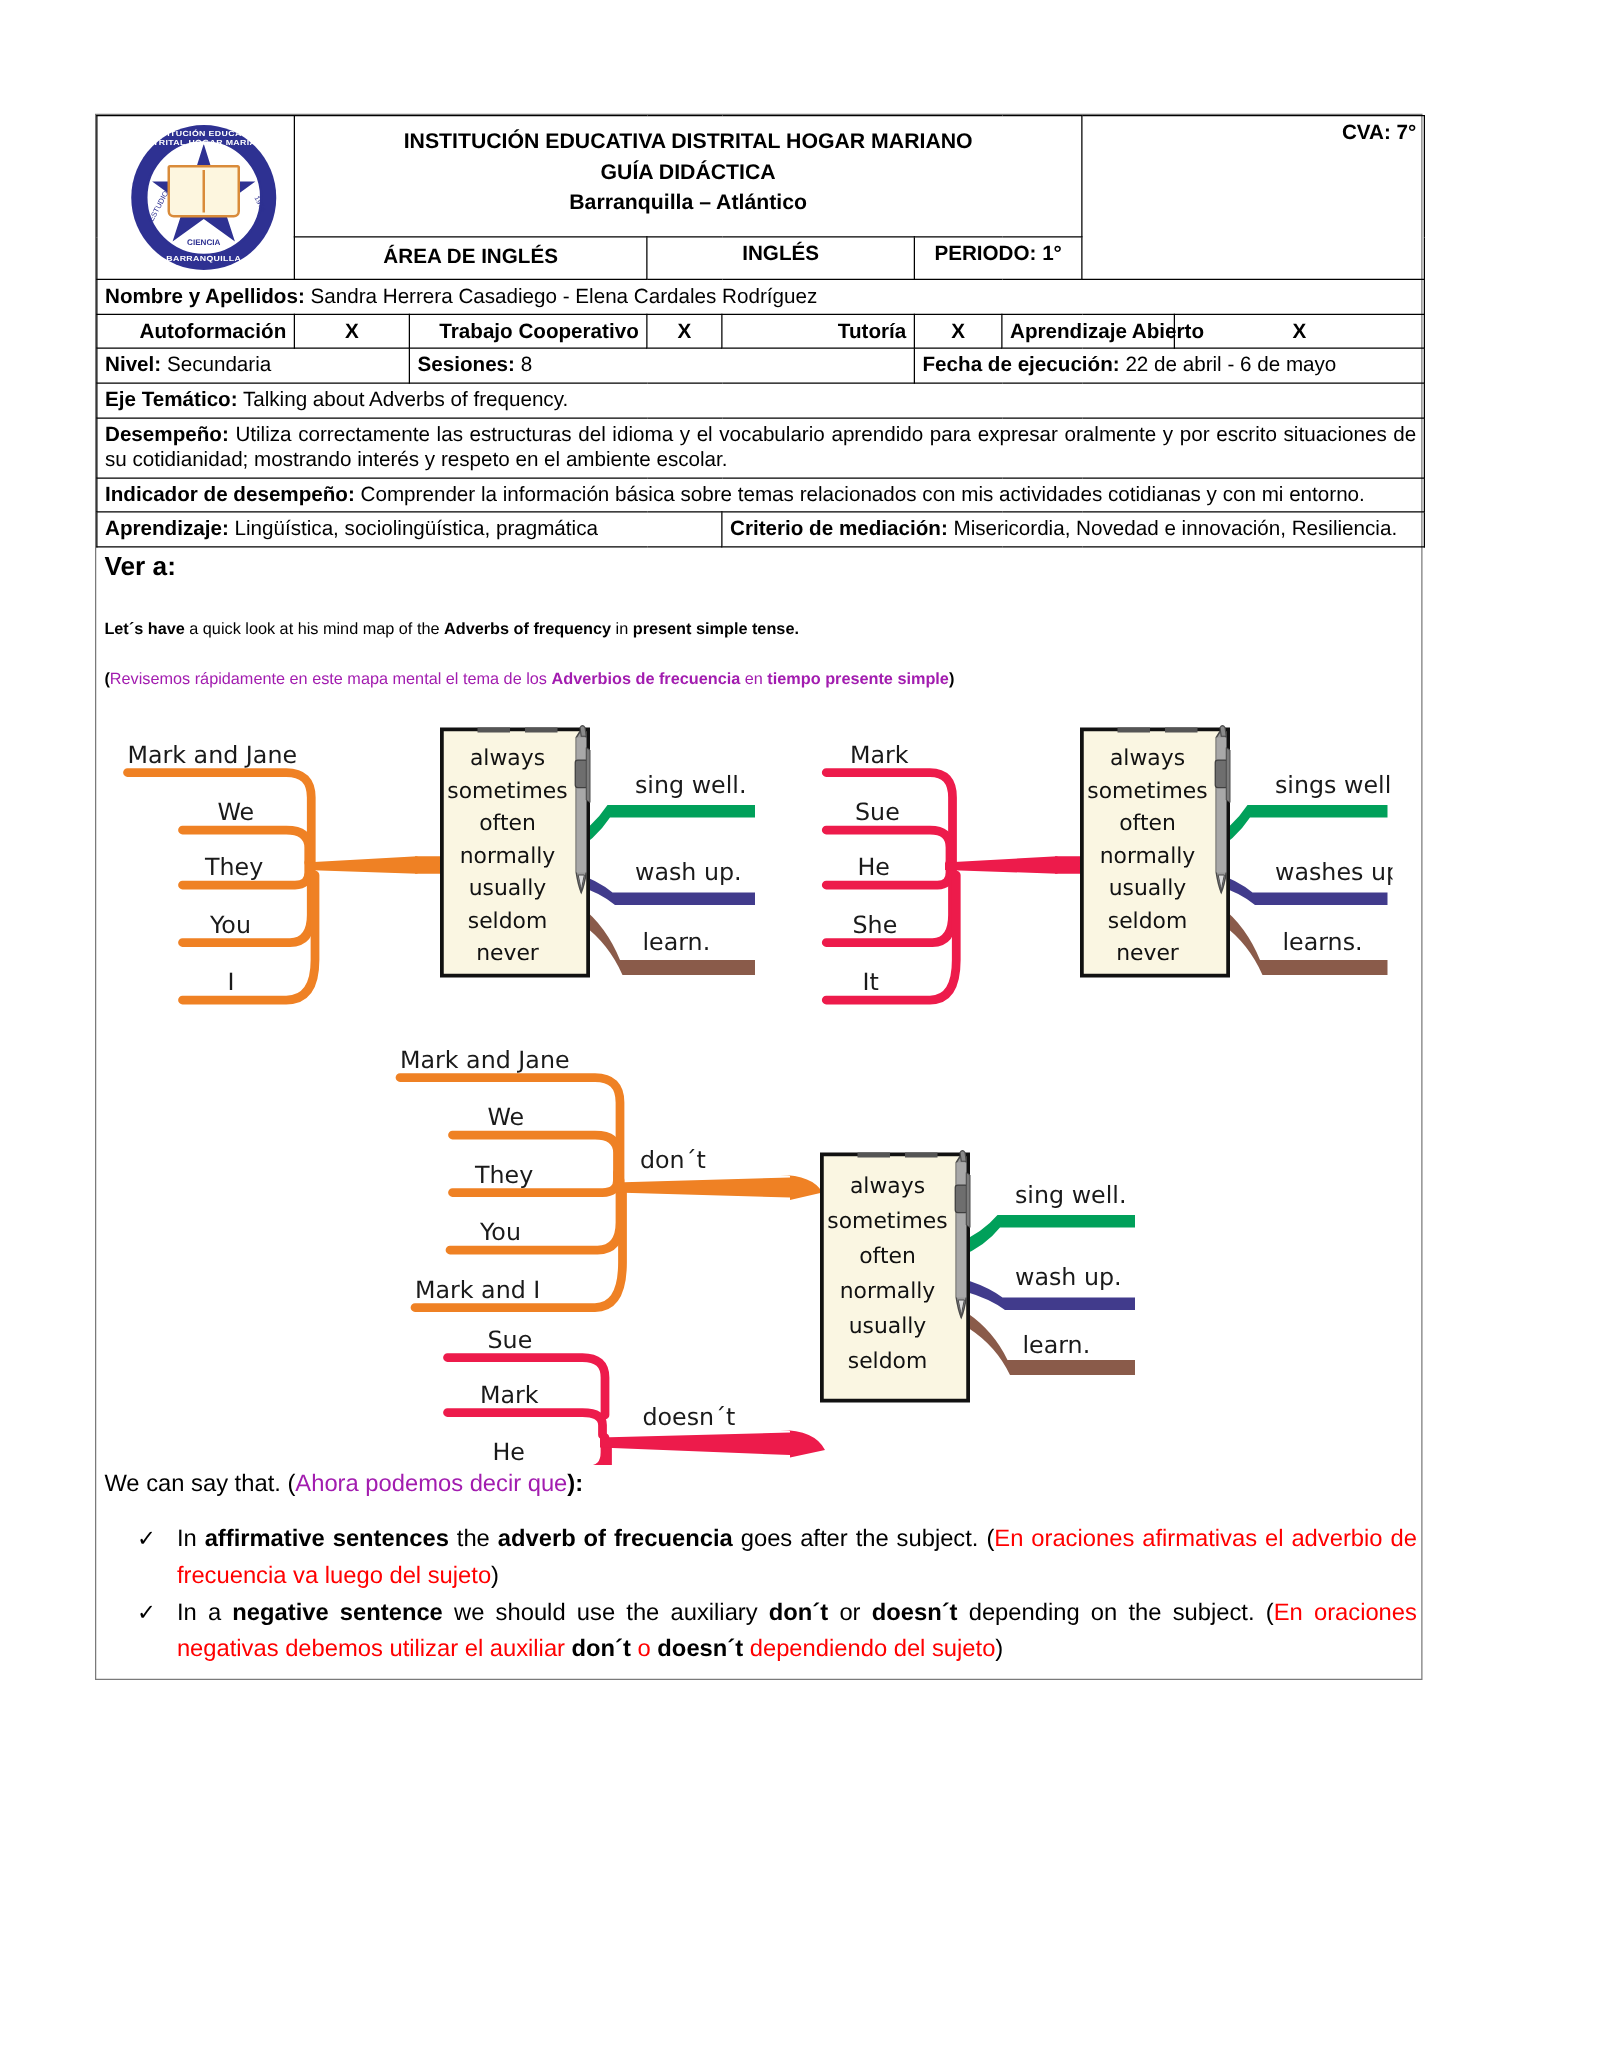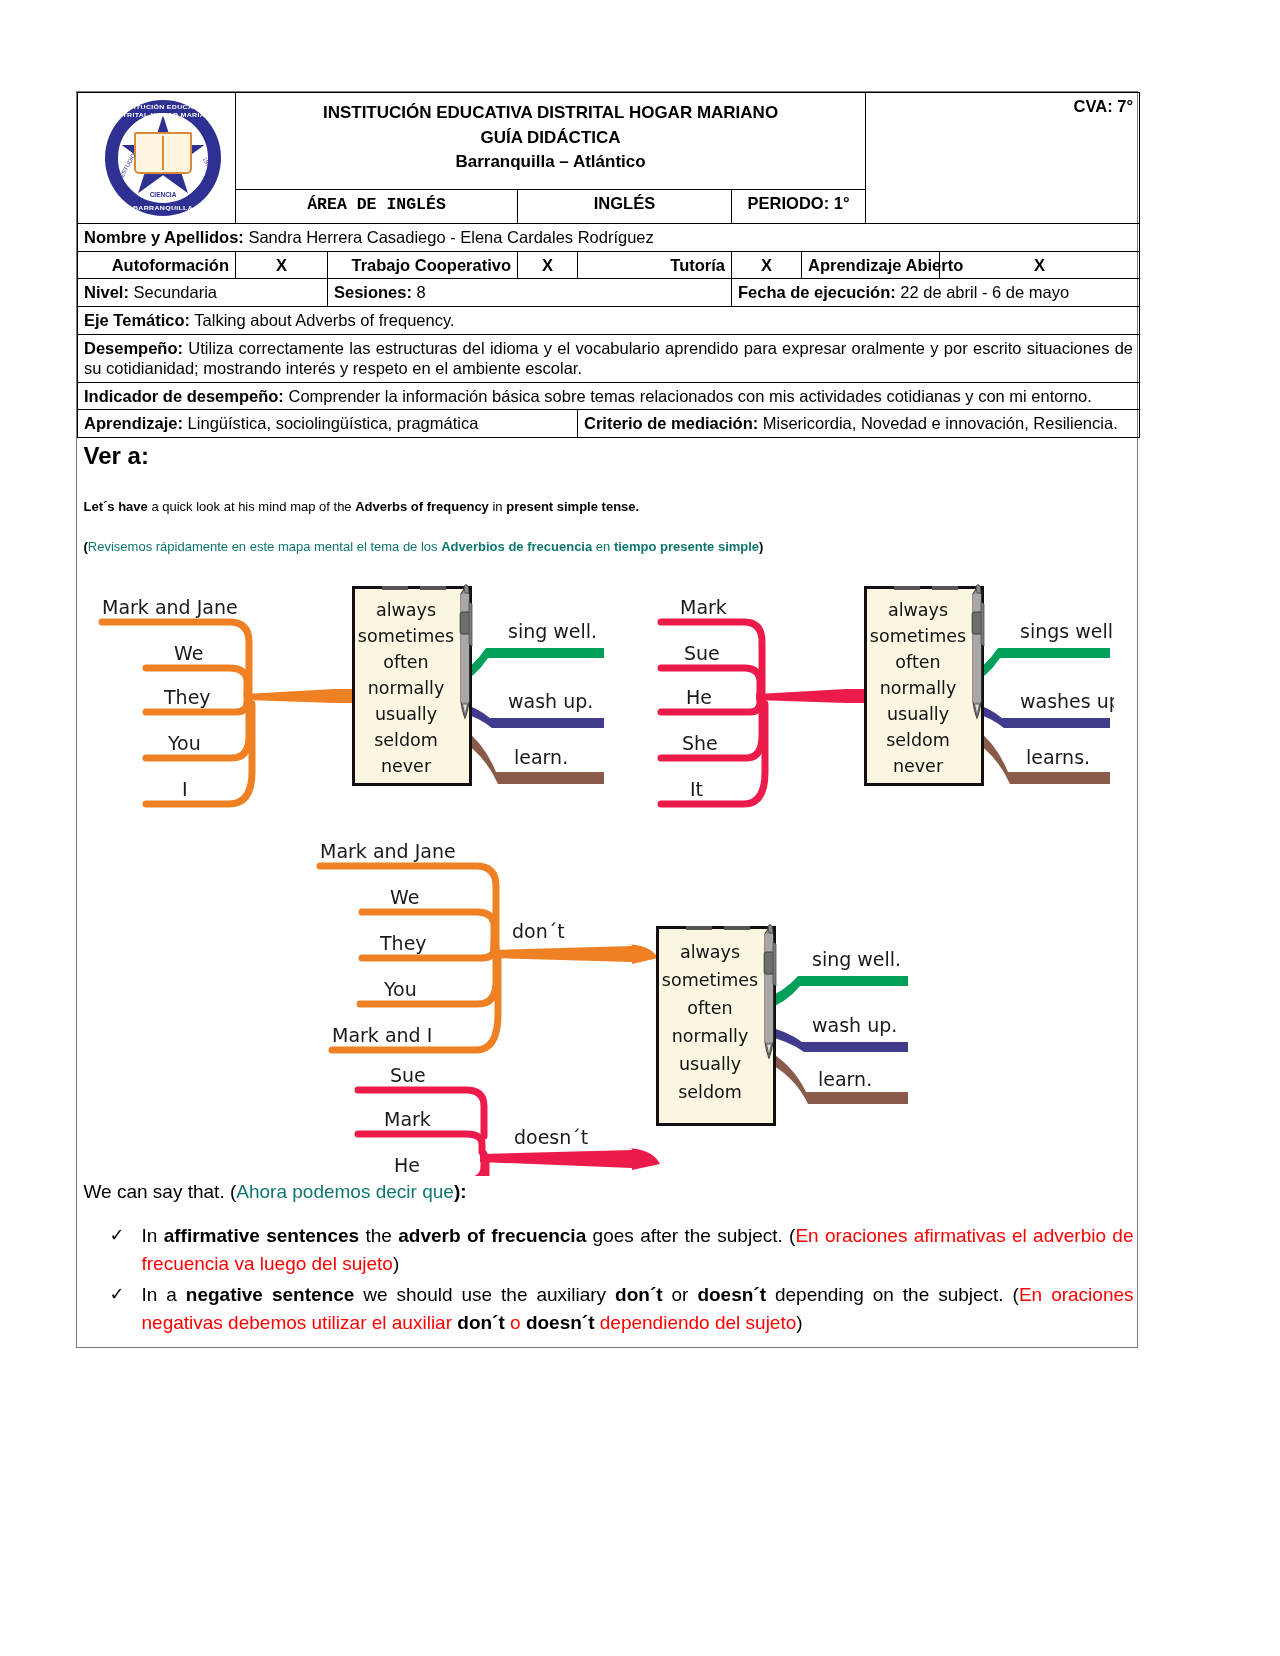--- a/index.html
+++ b/index.html
@@ -101,28 +101,28 @@
   }
   .seal .st-c {
     position: absolute; left: 0; right: 0; bottom: 17px;
     text-align: center; font-size: 6.5px; color: #2e3192; font-weight: bold;
   }
 
   .hdr-title { font-size: 17px; font-weight: bold; line-height: 1.45; }
 
   
   .body-cell { padding: 10px 12px 14px 12px; }
-  .vera { font-weight: bold; font-size: 24px; margin: 0 0 26px 0; }
+  .vera { font-weight: bold; font-size: 21px; margin: 0 0 26px 0; }
   p.para {
     margin: 0 0 20px 0;
     font-size: 13px;
     line-height: 1.5;
     text-align: justify;
   }
-  .red { color: #0f766e; }
+  .red { color: #a21caf; }
   .blk { color: #000; }
 
   
   .maps { position: relative; margin: 6px 0 4px 0; }
   .mapsvg { display: block; }
 
   
   .saythat { font-size: 19px; margin: 4px 0 18px 0; }
   ul.ticks {
     margin: 0 0 6px 0;
@@ -181,21 +181,21 @@
       </td>
       <td colspan="6" class="ctr mid" style="padding:8px 6px;">
         <div class="hdr-title">INSTITUCIÓN EDUCATIVA DISTRITAL HOGAR MARIANO</div>
         <div class="hdr-title">GUÍA DIDÁCTICA</div>
         <div class="hdr-title">Barranquilla – Atlántico</div>
       </td>
       <td colspan="2" rowspan="2" class="b mid">CVA: 7°</td>
     </tr>
 
     <tr>
-      <td colspan="2" class="b ctr mid" style="padding:5px 6px;font-family:Liberation Mono, monospace;">ÁREA DE INGLÉS</td>
+      <td colspan="2" class="b ctr mid" style="padding:5px 6px;">ÁREA DE INGLÉS</td>
       <td colspan="2" class="b ctr mid">INGLÉS</td>
       <td colspan="2" class="b ctr mid">PERIODO: 1°</td>
     </tr>
 
     <tr>
       <td colspan="9">
         <span class="b">Nombre y Apellidos:</span><span> Sandra Herrera Casadiego - Elena Cardales Rodríguez</span>
       </td>
     </tr>
 

